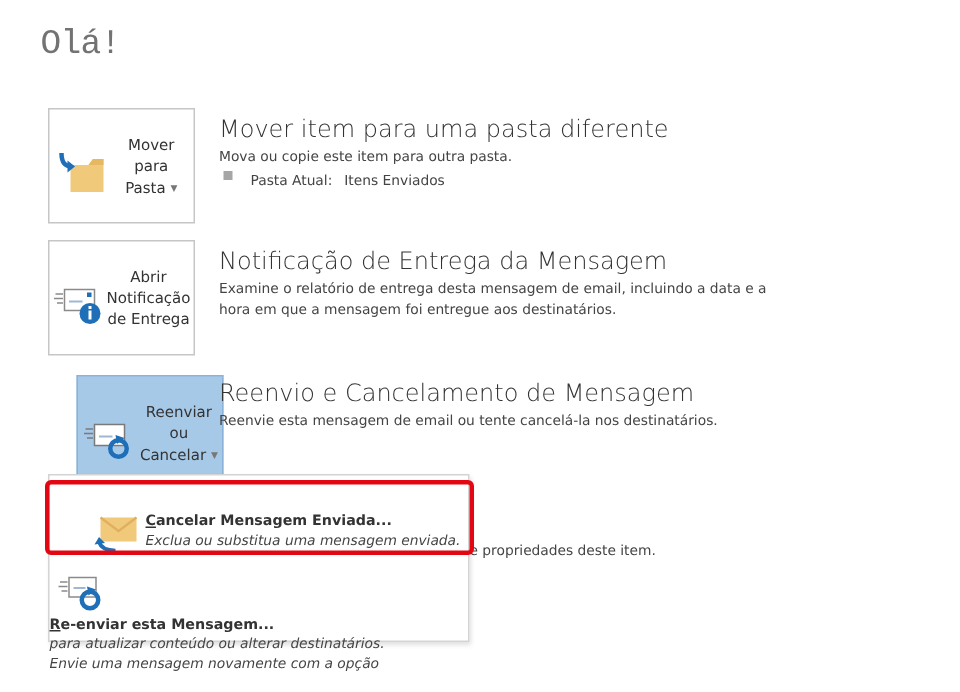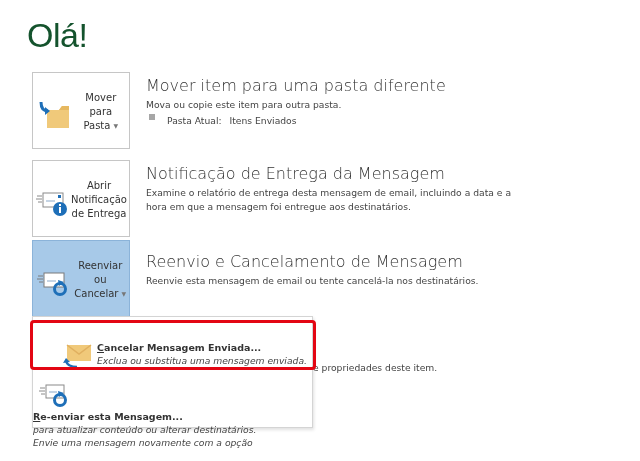--- a/index.html
+++ b/index.html
@@ -1,22 +1,22 @@
 <!DOCTYPE html>
 <html><head>
 <meta charset="utf-8">
 <style>
   * { box-sizing: border-box; margin: 0; padding: 0; }
   html, body { width: 640px; height: 461px; background: #ffffff; overflow: hidden; }
   body { position: relative; font-family: "DejaVu Sans", "Liberation Sans", sans-serif; color: #444444; }
 
   .page-title {
     position: absolute; left: 27px; top: 16px;
-    font-size: 34px; font-weight: 200; color: #14532d;
-    font-family: Liberation Sans, sans-serif; letter-spacing: -0.5px;
+    font-size: 23px; font-weight: 200; color: #737373;
+    font-family: Liberation Mono, monospace; letter-spacing: -0.5px;
   }
 
   .big-button {
     position: absolute; left: 32px; width: 98px; height: 77px;
     border: 1px solid #c6c6c6; background: #ffffff;
     display: flex; flex-direction: row; align-items: center;
     cursor: pointer;
   }
   .big-button.active { background: #a7c9e8; border-color: #8bb3d9; }
   .big-button .icon { margin-top: 8px; height: 30px; width: 40px; display: flex; justify-content: center; align-items: center; }
@@ -101,21 +101,21 @@
   </div>
 </div>
 <div class="section-text" style="top:164px;">
   <div class="section-title">Notificação de Entrega da Mensagem</div>
   <div class="section-desc">
     <div>Examine o relatório de entrega desta mensagem de email, incluindo a data e a</div>
     <div>hora em que a mensagem foi entregue aos destinatários.</div>
   </div>
 </div>
 
-<div class="big-button active" style="top:240px;">
+<div class="big-button active" style="top:250px;margin-left:19px;">
   <div class="icon">
     <svg width="36" height="30" viewBox="0 0 36 30">
       <line x1="4" y1="8" x2="9" y2="8" stroke="#7a7a7a" stroke-width="1"></line>
       <line x1="3" y1="11" x2="9" y2="11" stroke="#7a7a7a" stroke-width="1"></line>
       <line x1="5" y1="14" x2="9" y2="14" stroke="#7a7a7a" stroke-width="1"></line>
       <rect x="10" y="5" width="20" height="14" fill="#ffffff" stroke="#7a7a7a" stroke-width="1"></rect>
       <line x1="13" y1="13" x2="22" y2="13" stroke="#9fb7d3" stroke-width="1.2"></line>
       <circle cx="26" cy="21" r="5.5" fill="none" stroke="#1e6fb8" stroke-width="3"></circle>
       <path d="M24 12 L30 14 L25 18 Z" fill="#1e6fb8"></path>
     </svg>

